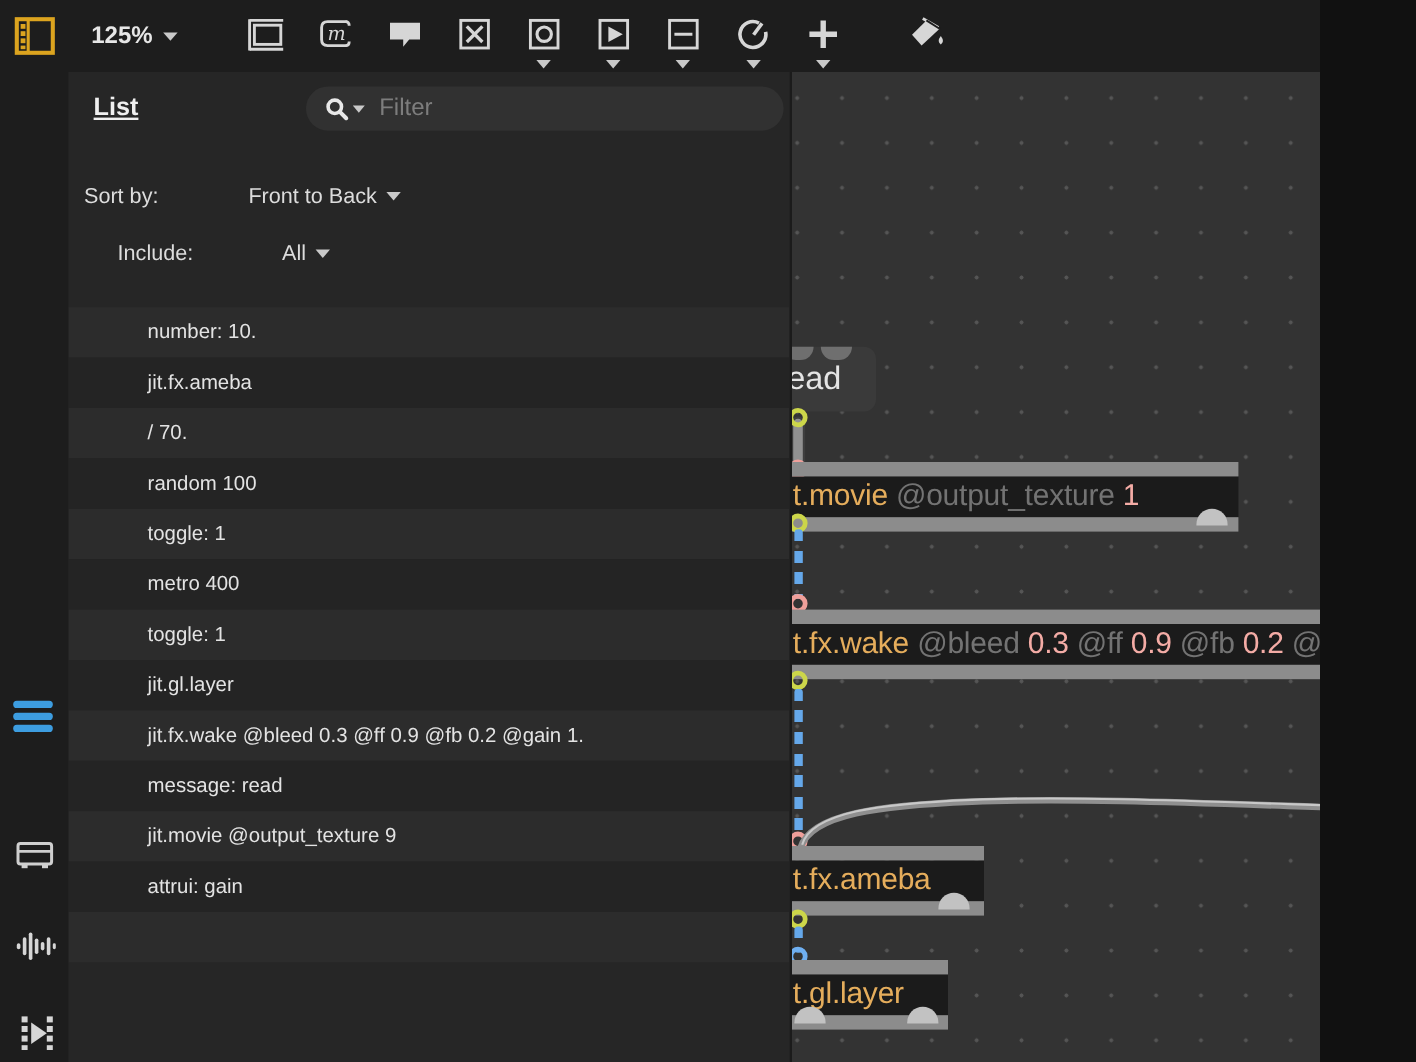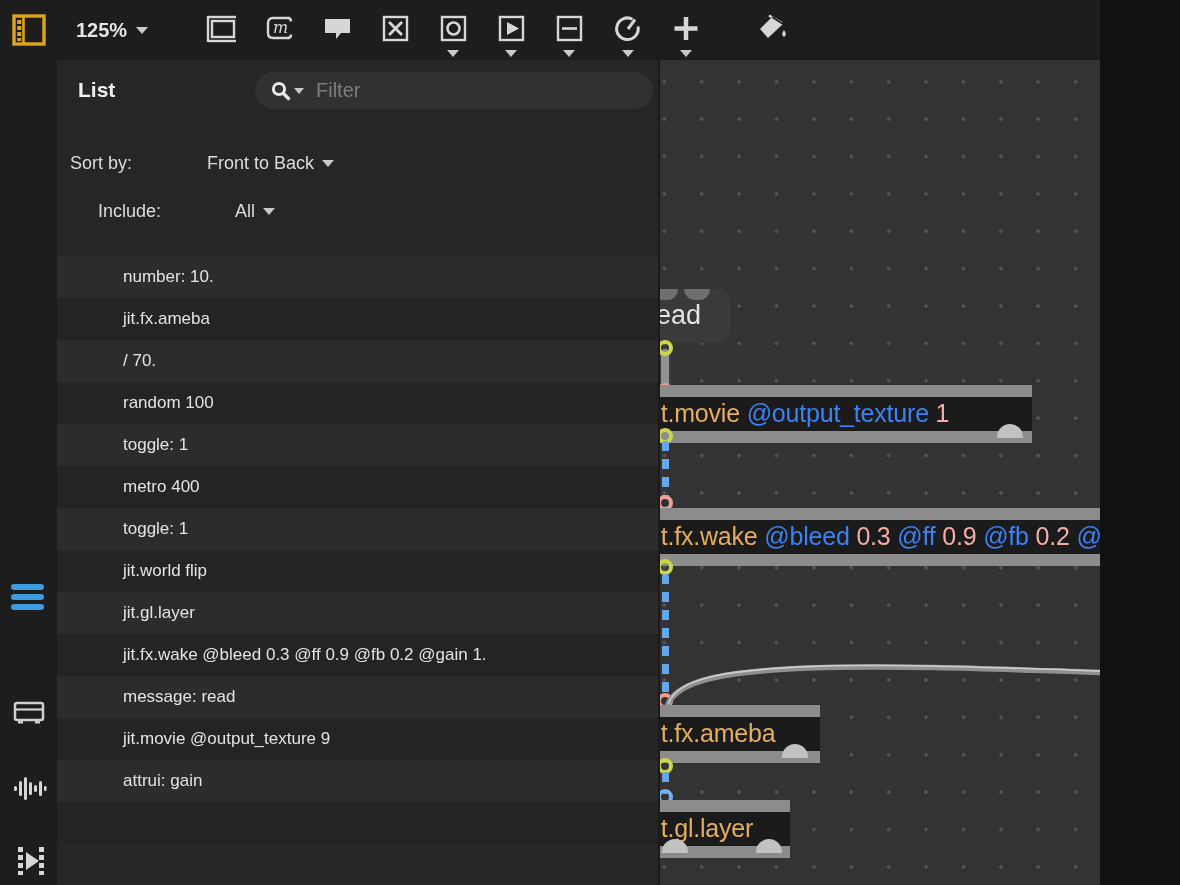--- a/index.html
+++ b/index.html
@@ -18,21 +18,21 @@
   .tool .caret-down{position:absolute;left:13px;bottom:2px;border-left-width:6px;border-right-width:6px;border-top-width:7px;}
 
   
   .rail{position:absolute;top:60px;left:0;width:57px;height:825px;background:#1d1d1d;}
   .rail-ic{position:absolute;left:11px;width:36px;height:36px;}
   .hamburger{top:524px;display:flex;flex-direction:column;gap:4px;}
   .hamburger div{width:33px;height:6px;border-radius:3px;background:#3d9de0;}
 
   
   .sidebar{position:absolute;top:60px;left:57px;width:601px;height:825px;background:#262626;overflow:hidden;}
-  .sb-title{position:absolute;left:21px;top:18px;font-size:21px;font-weight:700;color:#efefef;}
+  .sb-title{position:absolute;left:21px;top:18px;font-size:21px;font-weight:700;color:#efefef;text-decoration:underline;}
   .filter{position:absolute;left:198px;top:12px;width:398px;height:37px;border-radius:19px;background:#313131;
           display:flex;align-items:center;}
   .filter svg{margin-left:15px;}
   .filter .caret-down{border-left-width:5px;border-right-width:5px;border-top-width:6px;margin-left:2px;}
   .filter input{flex:1;margin-left:10px;background:transparent;border:none;outline:none;
                 color:#c0c0c0;font-size:20px;font-family:"Liberation Sans",sans-serif;}
   .filter input::placeholder{color:#7d7d7d;}
   .opt-row{position:absolute;left:13px;font-size:18px;color:#dcdcdc;display:flex;align-items:center;}
   .opt-row .val{position:absolute;left:137px;display:flex;align-items:center;gap:8px;white-space:nowrap;}
   .opt-sort{top:93px;}
@@ -52,21 +52,21 @@
           background-size:37.4px 37.4px;background-position:23px 3px;}
 
   .msgbox{position:absolute;left:-30px;top:229px;width:100px;height:54px;background:#3a3a3a;border-radius:10px;
           color:#e4e4e4;font-size:27px;line-height:52px;padding-left:17px;box-sizing:border-box;}
   .inlet{position:absolute;top:0;width:26px;height:11px;background:#6f6f6f;border-radius:0 0 13px 13px;}
 
   .jitbox{position:absolute;display:flex;flex-direction:column;}
   .jitbox .jbar{height:12px;background:#8c8c8c;position:relative;}
   .jitbox .jbody{height:34px;background:#1b1b1b;font-size:25px;line-height:33px;white-space:nowrap;
                  padding-left:2px;overflow:hidden;letter-spacing:-0.2px;}
-  .seg-object{color:#e5ad5c;} .seg-attr{color:#3b82f6;} .seg-value{color:#f4aca6;}
+  .seg-object{color:#e5ad5c;} .seg-attr{color:#737373;} .seg-value{color:#f4aca6;}
   .bump{position:absolute;top:-7px;width:26px;height:14px;background:#c2c2c2;border-radius:13px 13px 0 0;}
 
   .tube{position:absolute;left:-1px;top:287px;width:12px;height:46px;background:#919191;
         border:2px solid #3e3e3e;border-radius:6px;box-sizing:border-box;}
   .dash{position:absolute;left:2px;width:7px;border-radius:3px;
         background:repeating-linear-gradient(180deg,#65a8ea 0 10px,rgba(0,0,0,0) 10px 18px);}
   .ring{position:absolute;left:-3px;width:16px;height:16px;border-radius:50%;border:4px solid;box-sizing:border-box;}
   .ring-yellow{border-color:#ccd64a;} .ring-pink{border-color:#ef9f9a;} .ring-blue{border-color:#6fb0f2;}
   .cordsvg{position:absolute;left:0;top:0;pointer-events:none;}
 </style>
@@ -252,21 +252,20 @@
     </div>
 
     <div class="list-rows" id="list-rows">
         <div class="list-row">number: 10.</div>
         <div class="list-row">jit.fx.ameba</div>
         <div class="list-row">/ 70.</div>
         <div class="list-row">random 100</div>
         <div class="list-row">toggle: 1</div>
         <div class="list-row">metro 400</div>
         <div class="list-row">toggle: 1</div>
-        <div class="list-row">jit.world flip</div>
         <div class="list-row">jit.gl.layer</div>
         <div class="list-row">jit.fx.wake @bleed 0.3 @ff 0.9 @fb 0.2 @gain 1.</div>
         <div class="list-row">message: read</div>
         <div class="list-row">jit.movie @output_texture 9</div>
         <div class="list-row">attrui: gain</div>
         <div class="list-row"></div>
       </div>
   </div>
 
   <div class="canvas">

